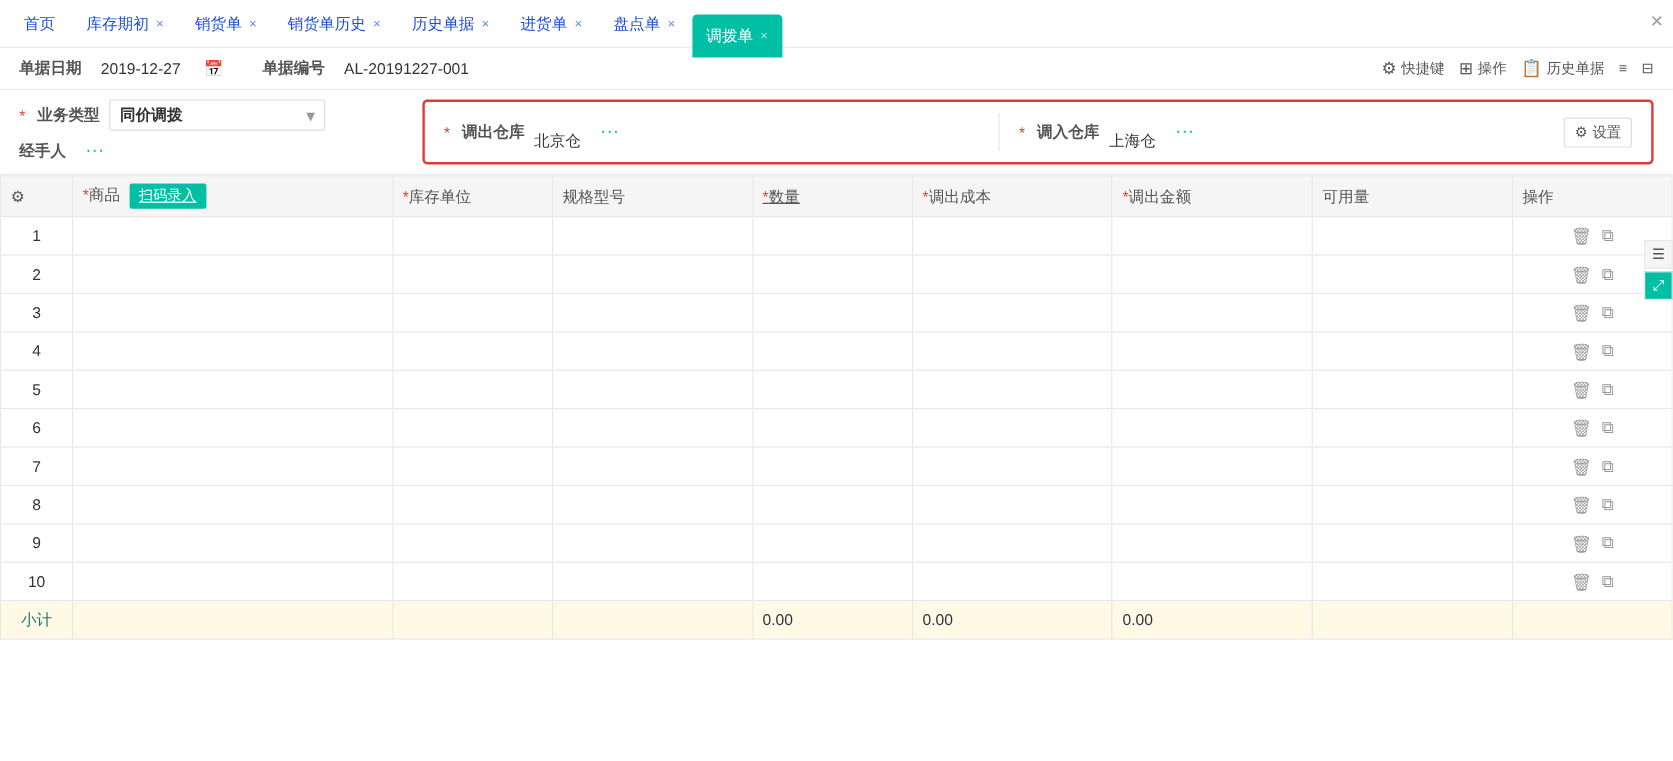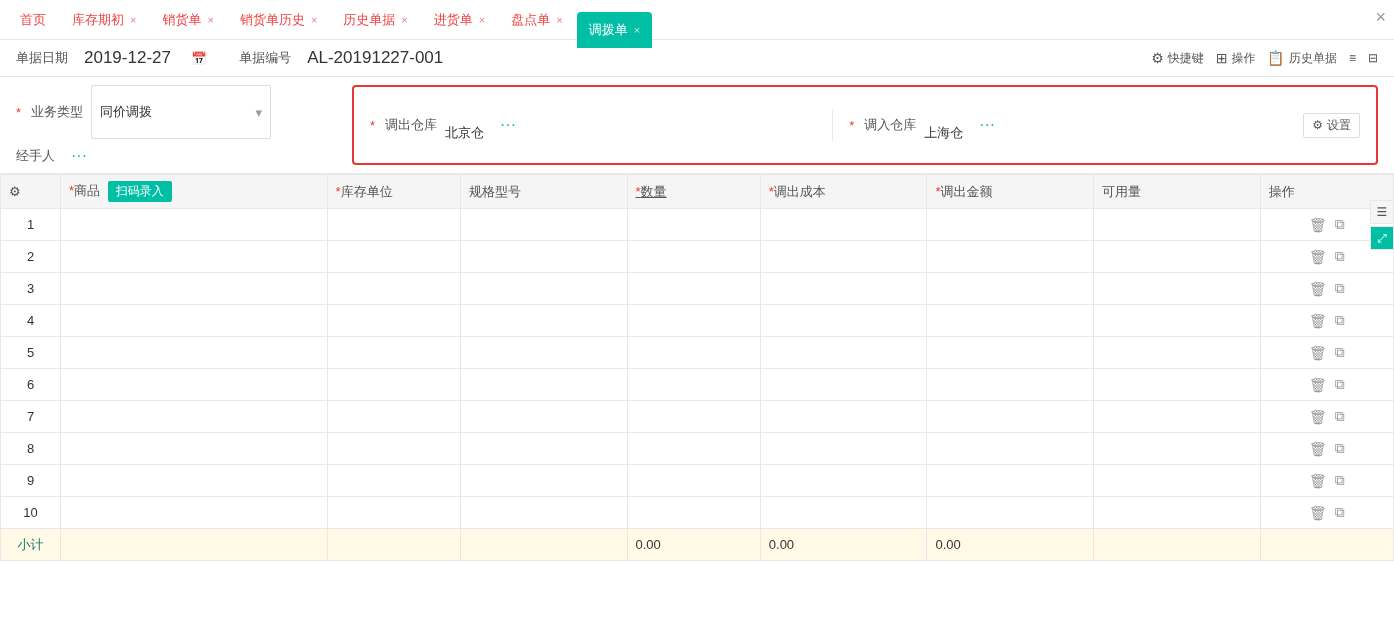--- a/index.html
+++ b/index.html
@@ -10,21 +10,21 @@
       display: flex; align-items: center;
       border-bottom: 1px solid #e8e8e8;
       background: #fff;
       height: 40px;
       padding: 0 8px;
       gap: 2px;
     }
     .tab-item {
       display: flex; align-items: center;
       padding: 0 12px; height: 36px;
-      font-size: 13px; color: #ef4444;
+      font-size: 13px; color: #1d4ed8;
       border-radius: 4px 4px 0 0;
       cursor: pointer;
       white-space: nowrap;
       position: relative;
     }
     .tab-item.active {
       background: #00bfa5; color: #fff; margin-top: 20px;
     }
     .tab-close {
       margin-left: 6px; font-size: 11px; cursor: pointer;
@@ -34,22 +34,22 @@
     
     .top-toolbar {
       display: flex; align-items: center;
       padding: 8px 16px;
       border-bottom: 1px solid #e8e8e8;
       background: #fff;
       gap: 16px;
     }
     .toolbar-left { display: flex; align-items: center; gap: 16px; flex: 1; }
     .toolbar-right { display: flex; align-items: center; gap: 12px; }
-    .field-label { color: #555; font-size: 13px; white-space: nowrap; }
-    .field-value { color: #333; font-size: 17px; }
+    .field-label { color: #555; font-size: 13px; white-space: nowrap; font-weight: bold; }
+    .field-value { color: #333; font-size: 13px; }
     .date-icon { color: #00bfa5; margin-left: 4px; cursor: pointer; }
     .toolbar-btn {
       display: flex; align-items: center; gap: 4px;
       font-size: 12px; color: #555; cursor: pointer;
     }
 
     
     .form-section {
       display: flex; align-items: stretch;
       padding: 8px 16px;
@@ -64,21 +64,21 @@
       display: flex; align-items: center;
       padding: 8px 16px;
       gap: 0;
       position: relative;
     }
     .form-field { display: flex; align-items: center; gap: 8px; }
     .required-star { color: #e53935; margin-right: 2px; }
     .select-wrapper {
       display: flex; align-items: center; gap: 4px;
       border: 1px solid #ddd; border-radius: 2px;
-      padding: 17px 8px; min-width: 180px; cursor: pointer;
+      padding: 3px 8px; min-width: 180px; cursor: pointer; font-weight: bold;
     }
     .more-btn { color: #00bfa5; cursor: pointer; font-size: 16px; margin-left: 8px; }
     .warehouse-field { display: flex; align-items: center; gap: 8px; flex: 1; }
     .warehouse-value { color: #333; font-size: 13px; margin-top: 16px; }
     .warehouse-divider { width: 1px; background: #e8e8e8; height: 32px; margin: 0 16px; }
 
     .settings-btn {
       display: flex; align-items: center; gap: 4px;
       background: #fff; border: 1px solid #ddd; border-radius: 2px;
       padding: 3px 8px; cursor: pointer; font-size: 12px; color: #555;
@@ -119,20 +119,21 @@
     .col-available { width: 100px; }
     .col-op { width: 80px; text-align: center; }
 
     .op-btns { display: flex; align-items: center; justify-content: center; gap: 8px; }
     .op-btn { font-size: 14px; color: #999; cursor: pointer; }
 
     .scan-btn {
       background: #00bfa5; color: #fff; border: none;
       padding: 2px 8px; border-radius: 2px; font-size: 12px; cursor: pointer;
       margin-left: 4px;
+      text-decoration: underline;
     }
 
     .page-main { display: flex; flex-direction: column; height: calc(100vh - 40px); }
 
     
     .right-panel {
       position: fixed; right: 0; top: 200px;
       display: flex; flex-direction: column;
       gap: 2px;
     }

